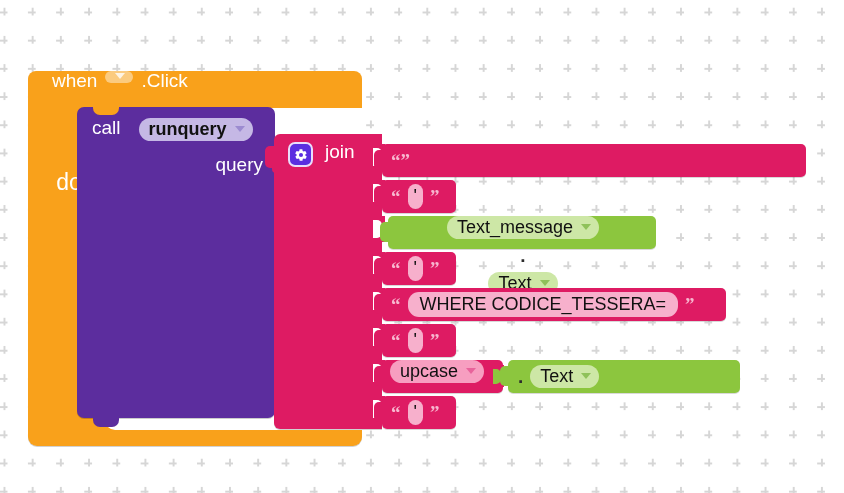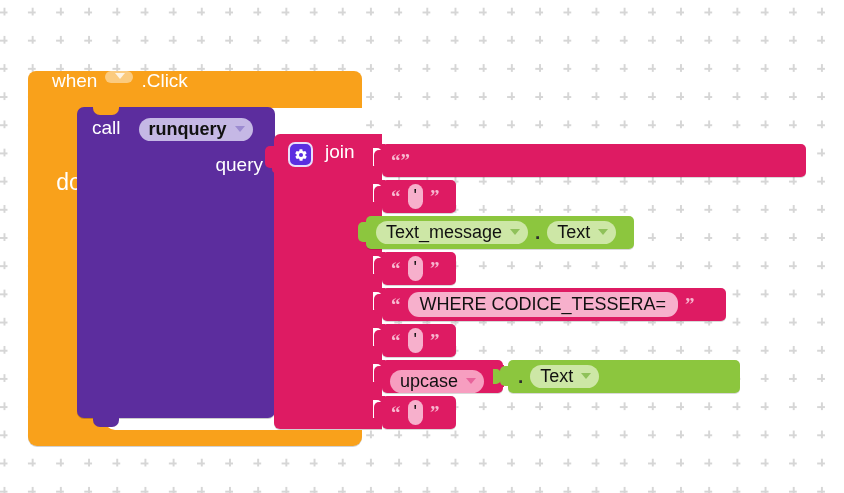--- a/index.html
+++ b/index.html
@@ -239,21 +239,21 @@
     background: #8CC63E;
     border-radius: 5px 0 0 5px;
   }
 
   
   .upcase-block {
     position: absolute;
     height: 33px;
     background: #DE1B63;
     border-radius: 5px;
-    display: flex; align-items: flex-end;
+    display: flex; align-items: flex-start;
     padding-left: 8px;
     box-shadow: 0 1px 0 rgba(0,0,0,.15);
   }
   .upcase-block .nub {
     position: absolute; left: -8px; top: 6px;
     width: 10px; height: 20px;
     background: #DE1B63;
     border-radius: 5px 0 0 5px;
   }
   .upcase-block .rsock {
@@ -329,21 +329,21 @@
     <span class="qt">”</span>
   </div>
 
   <div class="str" style="left:382px; top:180px; width:74px;">
     <span class="nub"></span>
     <span class="qt">“</span>
     <span class="txtfield tiny">'</span>
     <span class="qt">”</span>
   </div>
 
-  <div class="getter" style="left:366px; top:216px; width:268px;">
+  <div class="getter" style="left:388px; top:216px; width:268px;flex-direction:column;">
     <span class="nub"></span>
     <span class="field green-field">
       <span>Text_message</span>
       <span class="caret dark"></span>
     </span>
     <span class="dot">.</span>
     <span class="field green-field">
       <span>Text</span>
       <span class="caret dark"></span>
     </span>

